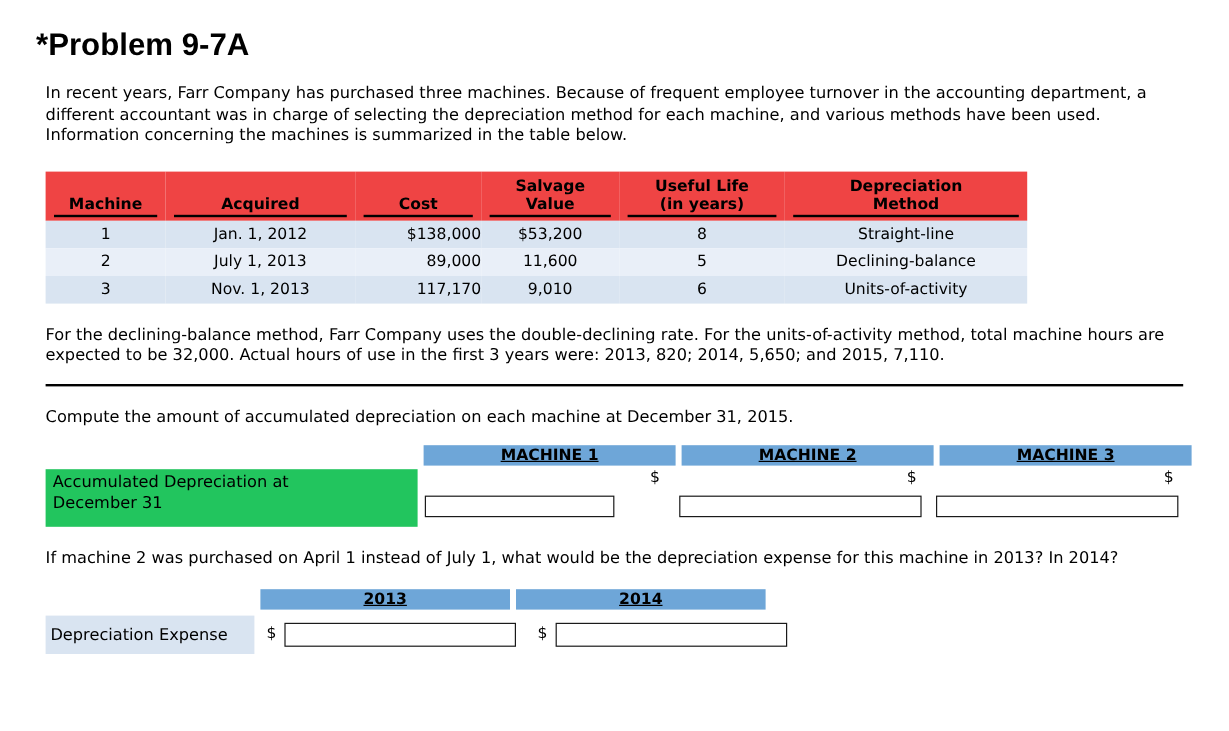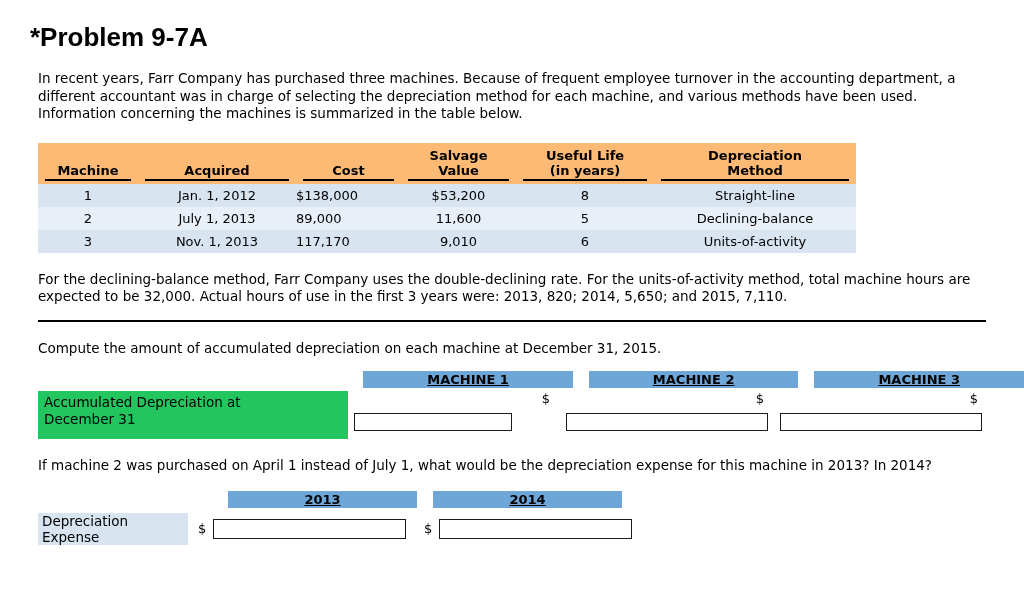--- a/index.html
+++ b/index.html
@@ -3,53 +3,53 @@
 <meta charset="utf-8">
 <style>
   html,body{margin:0;padding:0;}
   body{width:1024px;height:609px;background:#ffffff;font-family:"DejaVu Sans","Liberation Sans",sans-serif;color:#000;}
   .page{position:relative;width:1024px;height:609px;overflow:hidden;}
   .title{font-family:"Liberation Sans","DejaVu Sans",sans-serif;font-size:26px;font-weight:bold;margin:22px 0 0 30px;line-height:30px;}
   .para{font-size:13.5px;line-height:17.5px;margin:18px 36px 0 38px;}
 
   
   table.machines{border-collapse:separate;border-spacing:0;margin:20px 0 0 38px;}
-  .machines th{background:#fdba74;vertical-align:bottom;padding:5px 0 3px 0;}
+  .machines th{background:#ef4444;vertical-align:bottom;padding:5px 0 3px 0;}
   .machines .thw{border-bottom:2px solid #000;margin:0 7px;padding-bottom:1px;font-weight:bold;font-size:13px;line-height:15px;text-align:center;}
   .machines td{font-size:13px;height:23px;padding:0;}
   .machines tr.shade-a{background:#d9e4f1;}
   .machines tr.shade-b{background:#e9eff8;}
   .ce{text-align:center;}
-  .cost{padding-right:12px;}
+  .cost{text-align:right;padding-right:12px;}
   .salv{text-align:center;padding-right:24px;}
 
   .divider{border-top:2px solid #000;margin:14px 38px 0 38px;}
 
   
-  .t-head{display:flex;column-gap:16px;}
+  .t-head{display:flex;column-gap:5px;}
   .t-body{display:flex;column-gap:4px;margin-top:3px;}
   .colhead{background:#6ea6d8;height:17px;line-height:17px;text-align:center;font-weight:bold;font-size:13px;text-decoration:underline;}
   .answer-input{border:1px solid #1a1a1a;background:#fff;height:18px;font-size:13px;padding:0 3px;box-sizing:border-box;}
 
   
   .t2{margin:14px 0 0 38px;}
   .t2 .t-spacer{width:310px;}
   .t2 .colhead{width:210px;}
   .t2-label{width:310px;background:#22c55e;box-sizing:border-box;padding:3px 56px 0 6px;font-size:13.5px;line-height:17px;height:48px;}
   .t2-cell{width:210px;display:flex;flex-direction:column;box-sizing:border-box;}
   .t2-cell .dollar{align-self:flex-end;padding-right:12px;font-size:13px;line-height:15px;}
   .t2-cell .answer-input{margin-top:7px;width:calc(100% - 8px);}
   .t2-cell.first .answer-input{width:158px;align-self:flex-start;margin-left:2px;}
 
   
   .t3{margin:16px 0 0 38px;}
   .t3 .t-spacer{width:174px;}
-  .t3 .colhead{width:189px;}
+  .t3 .colhead{width:208px;}
   .t3 .t-body{margin-top:5px;}
-  .t3-label{width:150px;background:#d9e4f1;box-sizing:border-box;padding-left:4px;font-size:13.5px;display:flex;align-items:center;height:32px;}
+  .t3-label{width:174px;background:#d9e4f1;box-sizing:border-box;padding-left:4px;font-size:13.5px;display:flex;align-items:center;height:32px;}
   .t3-cell{width:222px;display:flex;align-items:center;box-sizing:border-box;}
   .t3-cell .dollar{margin-left:6px;font-size:13px;}
   .t3-cell .answer-input{flex:1;margin:0 8px 0 7px;height:20px;}
 </style>
 </head>
 <body>
 
 <div class="page">
 
   <h1 class="title">*Problem 9-7A</h1>

